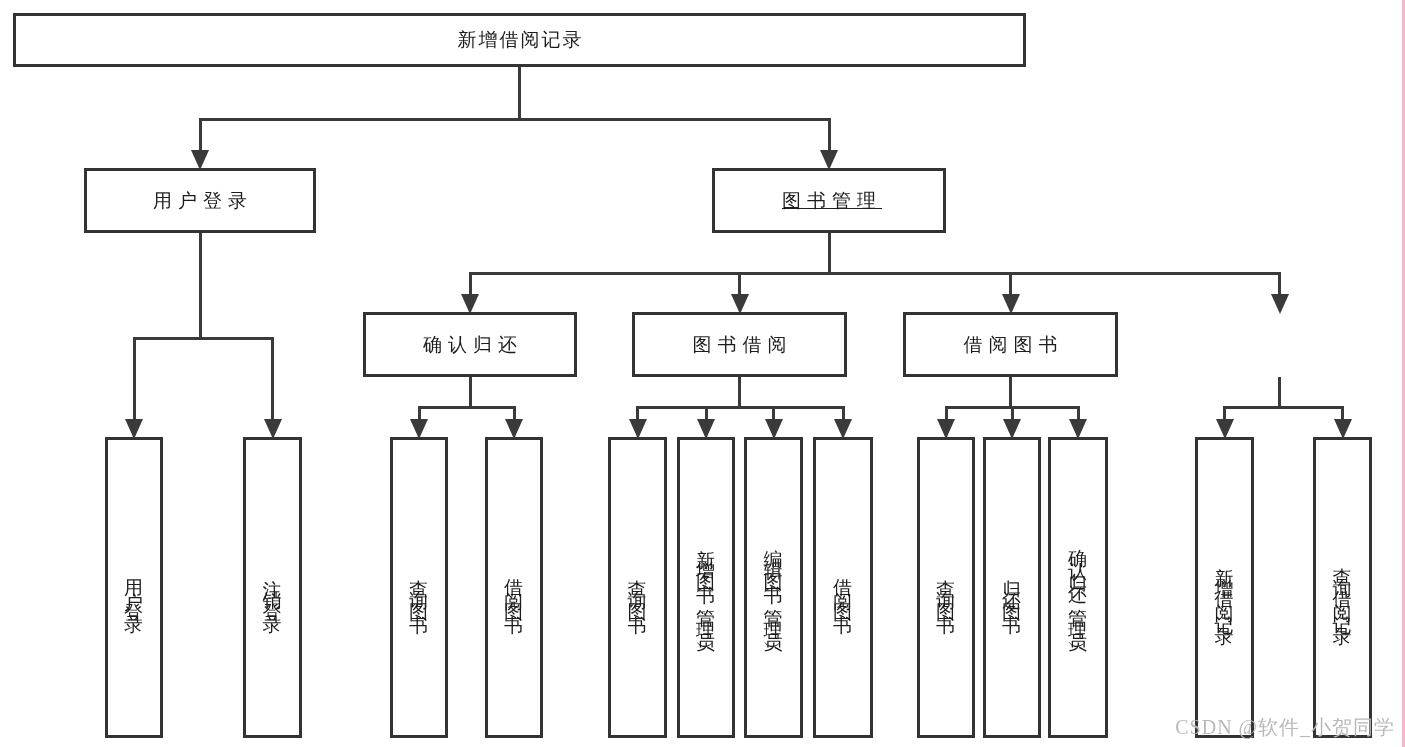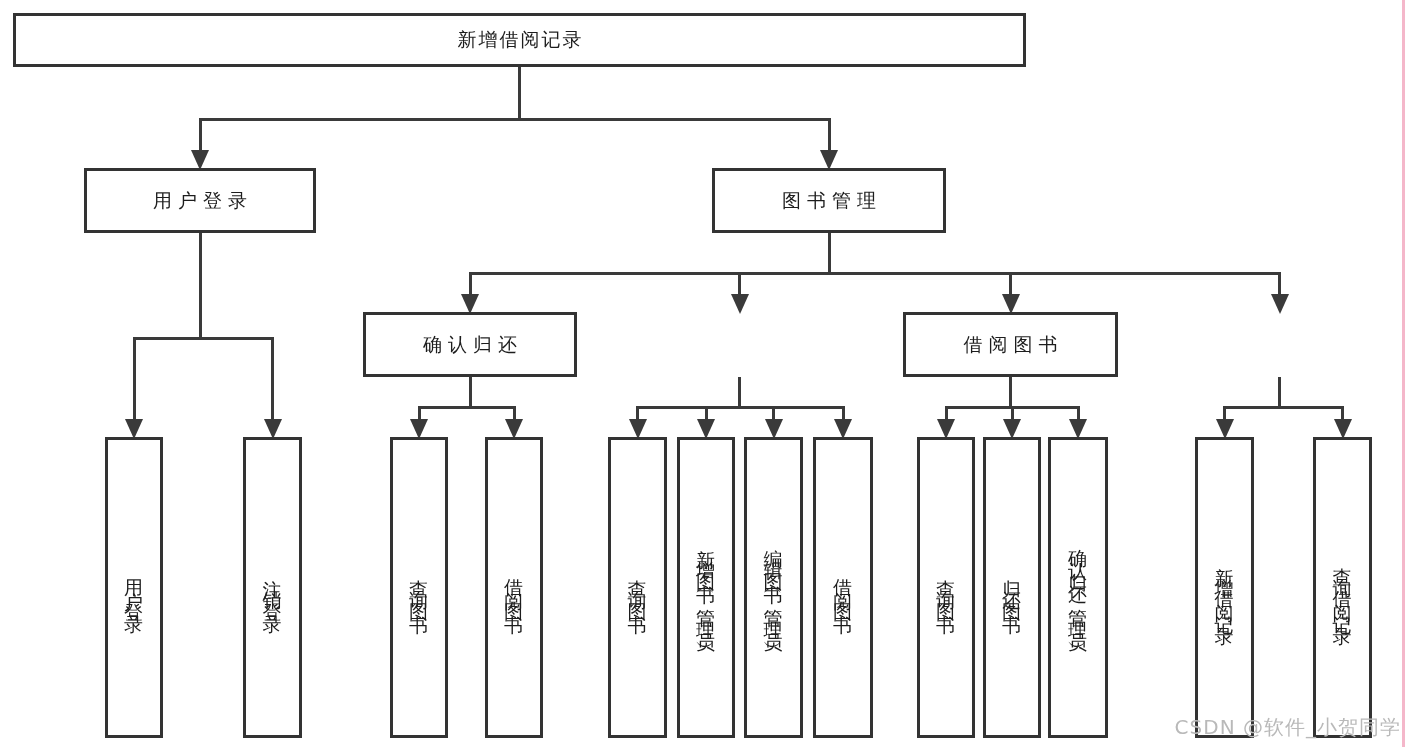--- a/index.html
+++ b/index.html
@@ -20,22 +20,22 @@
     writing-mode:vertical-rl;text-orientation:mixed;
     font-size:19px;letter-spacing:12px;line-height:1;white-space:nowrap;
   }
   .line{position:absolute;background:var(--line,#3a3a3a);z-index:1;}
   .arrow{
     position:absolute;width:0;height:0;z-index:1;
     border-left:9px solid transparent;border-right:9px solid transparent;
     border-top:20px solid var(--line,#3a3a3a);
   }
   .watermark{
-    position:absolute;top:714px;right:4px;z-index:10;
-    font-size:20px;letter-spacing:1px;color:var(--wm,#b9b9b9);white-space:nowrap;
+    position:absolute;top:714px;right:10px;z-index:10;
+    font-size:20px;letter-spacing:1px;color:var(--wm,#b9b9b9);white-space:nowrap;font-family:Liberation Serif, serif;
   }
   .edge-strip{
     position:absolute;top:0;right:0;width:3px;height:747px;z-index:11;
     background:var(--strip,#f4b7ca);
   }
 </style>
 </head>
 <body>
 
 <div class="canvas" id="canvas">
@@ -92,25 +92,28 @@
     <div class="line" style="left: 1223px; top: 406px; width: 3px; height: 15px;"></div>
     <div class="arrow" style="left: 1215.5px; top: 419px;"></div>
     <div class="line" style="left: 1341px; top: 406px; width: 3px; height: 15px;"></div>
     <div class="arrow" style="left: 1333.5px; top: 419px;"></div>
     <div class="node hbox rootbox" style="left: 13px; top: 13px; width: 1013px; height: 54px;">
       <span class="lbl">新增借阅记录</span>
     </div>
     <div class="node hbox" style="left: 84px; top: 168px; width: 232px; height: 65px;">
       <span class="lbl">用户登录</span>
     </div>
-    <div class="node hbox" style="left: 712px; top: 168px; width: 234px; height: 65px;">
+    <div class="node hbox" style="left: 712px; top: 168px; width: 234px; height: 65px; text-decoration: underline;">
       <span class="lbl">图书管理</span>
     </div>
     <div class="node hbox" style="left: 363px; top: 312px; width: 214px; height: 65px;">
       <span class="lbl">确认归还</span>
+    </div>
+    <div class="node hbox" style="left: 632px; top: 312px; width: 215px; height: 65px;">
+      <span class="lbl">图书借阅</span>
     </div>
     <div class="node hbox" style="left: 903px; top: 312px; width: 215px; height: 65px;">
       <span class="lbl">借阅图书</span>
     </div>
     <div class="node vbox" style="left: 105px; top: 437px; width: 58px; height: 301px;">
       <span class="lbl">用户登录</span>
     </div>
     <div class="node vbox" style="left: 243px; top: 437px; width: 59px; height: 301px;">
       <span class="lbl">注销登录</span>
     </div>

